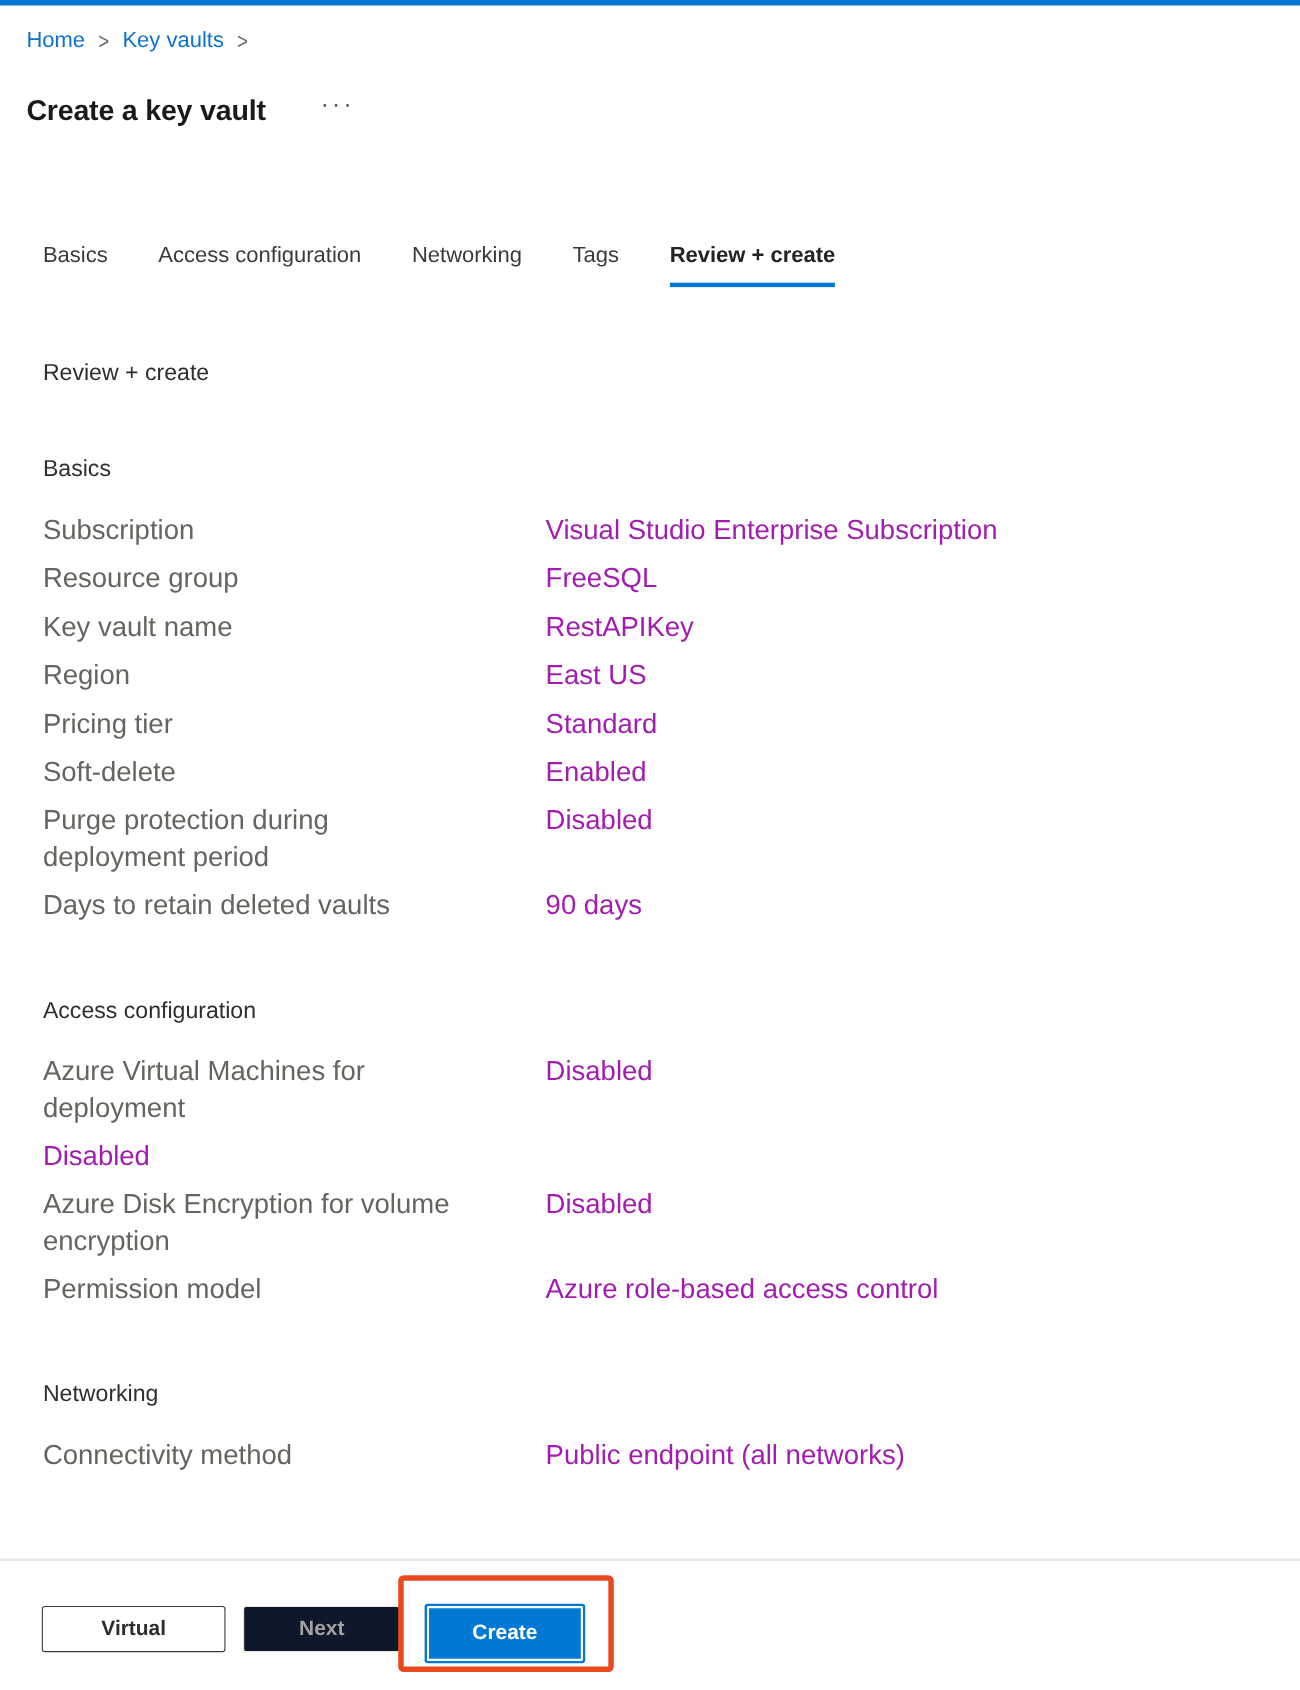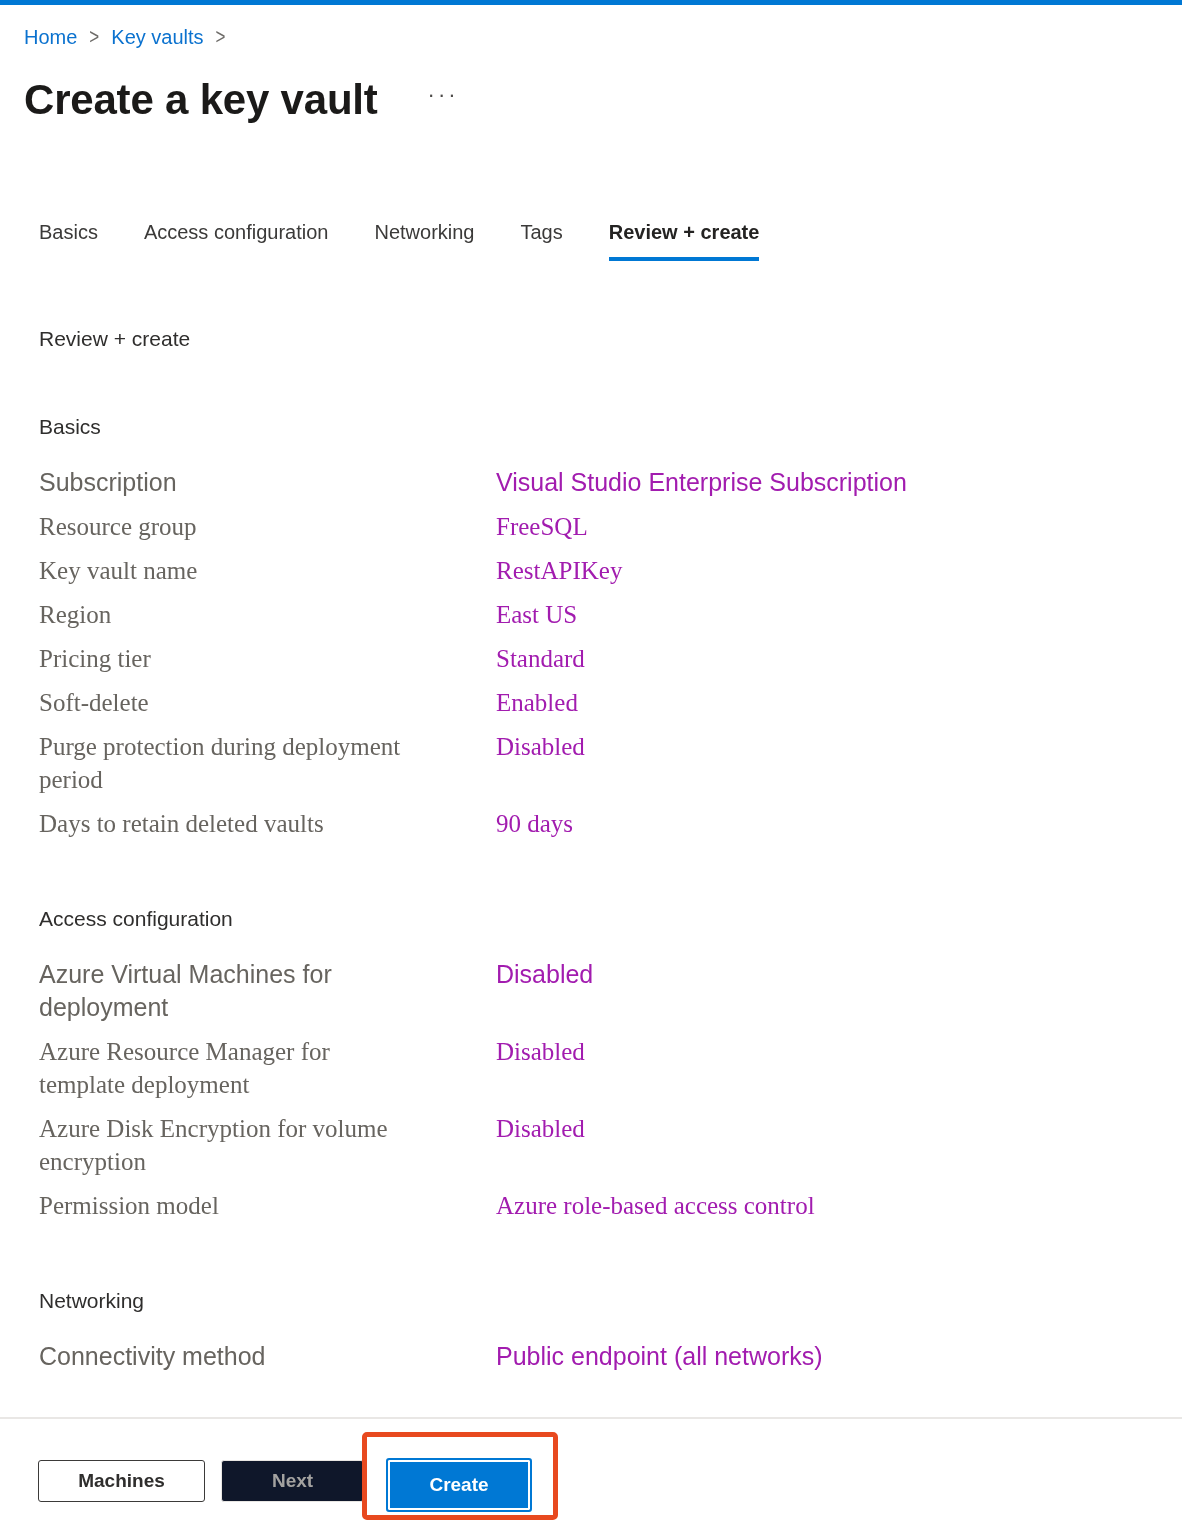--- a/index.html
+++ b/index.html
@@ -43,21 +43,21 @@
   }
 
   
   .title-row {
     margin-top: 26px;
     height: 44px;
     display: flex;
     align-items: center;
   }
   .title-row h1 {
-    font-size: 42px;
+    font-size: 26px;
     font-weight: 700;
     color: #1b1a19;
     letter-spacing: -0.2px;
   }
   .more {
     margin-left: 50px;
     color: #4c4a48;
     font-size: 22px;
     letter-spacing: 3px;
     line-height: 1;
@@ -100,21 +100,21 @@
     line-height: 28px;
     font-weight: 400;
     color: #2f2e2d;
   }
   section.gap-lg h3 { margin-top: 65px; }
   .kv { margin-top: 25px; }
   .row {
     display: grid;
     grid-template-columns: 457px 1fr;
   }
-  .row + .row { margin-top: 11px; font-family: Liberation Serif, serif; }
+  .row + .row { margin-top: 11px; }
   .kv-label, .kv-value { font-size: 25px; line-height: 33px; }
   .kv-label { color: #67645f; max-width: 372px; }
   .kv-value { color: #a21caf; }
 
   
   .footer-divider {
     position: absolute;
     left: 0; right: 0;
     top: 1417px;
     height: 2px;
@@ -230,21 +230,20 @@
       </section>
 
       <section class="gap-lg">
         <h3>Access configuration</h3>
         <div class="kv">
           <div class="row">
             <div class="kv-label">Azure Virtual Machines for deployment</div>
             <div class="kv-value">Disabled</div>
           </div>
           <div class="row">
-            <div class="kv-label">Azure Resource Manager for template deployment</div>
             <div class="kv-value">Disabled</div>
           </div>
           <div class="row">
             <div class="kv-label">Azure Disk Encryption for volume encryption</div>
             <div class="kv-value">Disabled</div>
           </div>
           <div class="row">
             <div class="kv-label">Permission model</div>
             <div class="kv-value">Azure role-based access control</div>
           </div>
@@ -258,18 +257,18 @@
             <div class="kv-label">Connectivity method</div>
             <div class="kv-value">Public endpoint (all networks)</div>
           </div>
         </div>
       </section>
     </div>
   </div>
 
   <div class="footer-divider"></div>
 
-  <button class="btn btn-previous">Machines</button>
+  <button class="btn btn-previous">Virtual</button>
   <button class="btn btn-next" disabled="">Next</button>
   <button class="btn btn-create">Create</button>
 
   <div class="highlight-box"></div>
 </div>
 
 </body></html>

